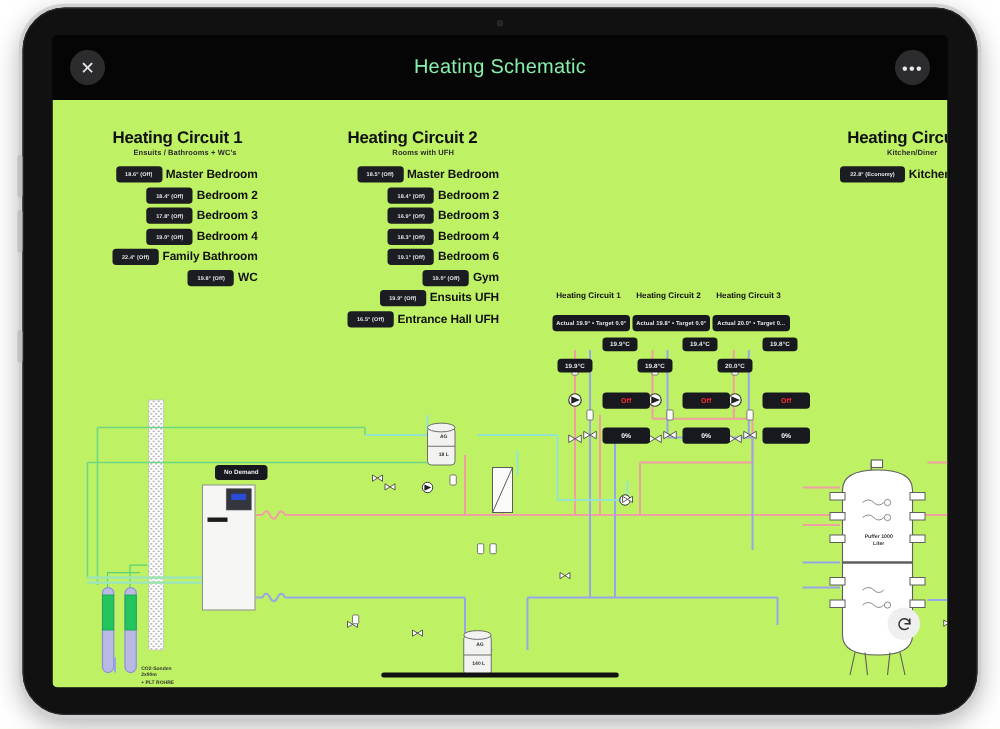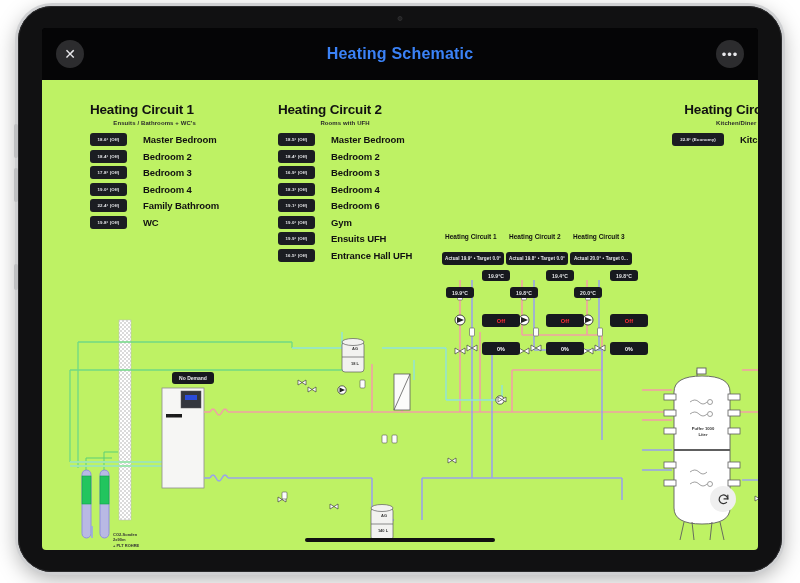--- a/index.html
+++ b/index.html
@@ -46,21 +46,21 @@
   #close-button {
     position: absolute; left: 14px;
     width: 28px; height: 28px; border-radius: 50%;
     background: #2c2c2e;
     display: flex; align-items: center; justify-content: center;
     color: #e9e9ec; font-size: 14px; line-height: 1;
     cursor: pointer; border: none;
   }
   #modal-title {
     width: 100%; text-align: center;
-    color: #3b82f6; font-size: 16px; font-weight: 700;
+    color: #86efac; font-size: 16px; font-weight: 400;
     letter-spacing: .2px;
   }
   #more-button {
     position: absolute; right: 14px;
     width: 28px; height: 28px; border-radius: 50%;
     background: #2c2c2e;
     display: flex; align-items: center; justify-content: center;
     color: #e9e9ec; font-size: 13px; letter-spacing: 1px;
     cursor: pointer; border: none;
   }
@@ -78,21 +78,21 @@
     letter-spacing: -.2px; white-space: nowrap;
   }
   .legend .sub {
     font-size: 6px; font-weight: 700; color: #2a2a2a;
     margin-top: 3px; margin-bottom: 7px;
     letter-spacing: .1px;
   }
   .legend .sub.center { text-align: center; }
   .legrow {
     display: flex; align-items: center;
-    margin-bottom: 3.5px; gap: 16px;
+    margin-bottom: 3.5px; gap: 3px; justify-content: flex-end;
   }
   .chip {
     background: #1b1d22; color: #e6e7ea;
     font-size: 4.4px; font-weight: 700;
     border-radius: 3px;
     padding: 4px 0; width: 37px;
     text-align: center; white-space: nowrap;
     letter-spacing: .1px;
   }
   .chip.wide { width: 52px; font-size: 4.4px; }

